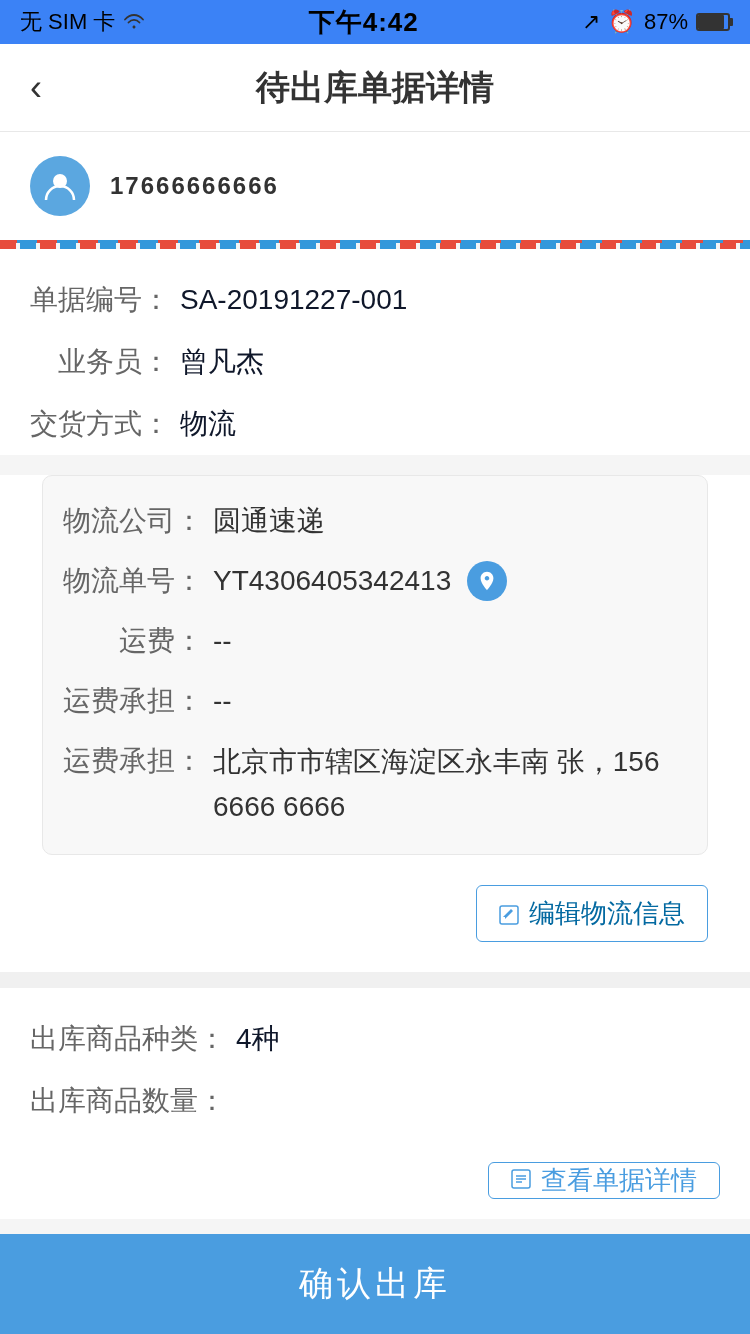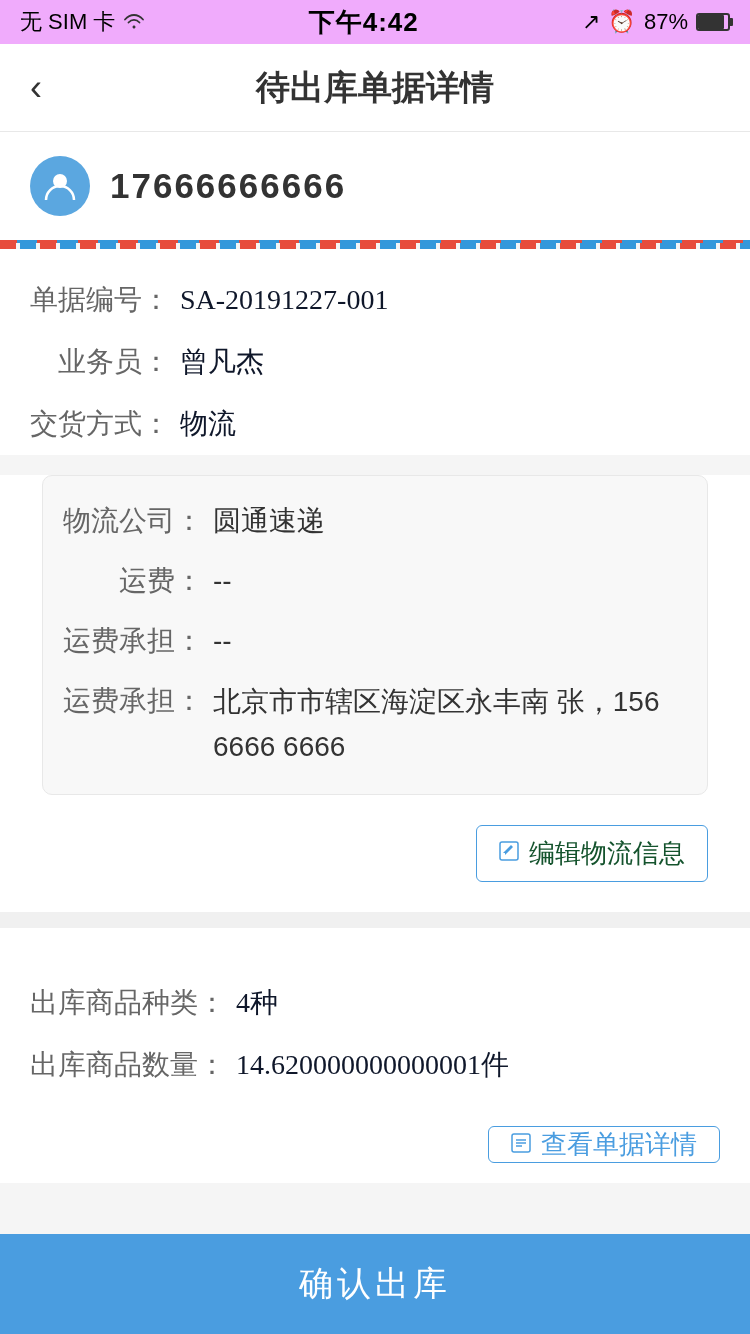--- a/index.html
+++ b/index.html
@@ -8,21 +8,21 @@
       width: 750px;
       min-height: 1334px;
       font-family: -apple-system, "PingFang SC", "Helvetica Neue", Arial, sans-serif;
       background: #f5f5f5;
       position: relative;
     }
 
     
     .status-bar {
       height: 44px;
-      background: #f0abfc;
+      background: #3b82f6;
       display: flex;
       align-items: center;
       justify-content: space-between;
       padding: 0 20px;
       font-size: 24px;
       font-weight: 500;
     }
     .status-left { display: flex; align-items: center; gap: 8px; font-size: 22px; }
     .status-center { font-size: 26px; font-weight: 600; letter-spacing: 1px; }
     .status-right { display: flex; align-items: center; gap: 8px; font-size: 22px; }
@@ -72,40 +72,39 @@
       height: 60px;
       border-radius: 50%;
       background: #5ba7e0;
       display: flex;
       align-items: center;
       justify-content: center;
       color: #fff;
       font-size: 32px;
     }
     .user-phone {
-      font-size: 35px;
+      font-size: 24px;
       font-weight: 600;
       color: #333;
       letter-spacing: 2px;
     }
 
     
     .dashed-line {
       height: 6px;
       background: repeating-linear-gradient(90deg, #e74c3c 0px, #e74c3c 16px, transparent 16px, transparent 20px, #3498db 20px, #3498db 36px, transparent 36px, transparent 40px);
       margin: 0;
     }
     .info-row {
       display: flex;
-      align-items: flex-end;
+      align-items: center;
       margin-bottom: 20px;
       font-size: 28px;
       color: #333;
       line-height: 1.5;
-      font-family: Liberation Serif, serif;
     }
     .info-row:last-child { margin-bottom: 0; }
     .info-label {
       color: #666;
       min-width: 140px;
       text-align: right;
       flex-shrink: 0;
     }
     .info-value {
       color: #0f172a;
@@ -171,23 +170,23 @@
       align-items: center;
       justify-content: flex-end;
       padding: 10px 30px 20px;
       background: #fff;
     }
     .edit-btn-inner {
       border: 1.5px solid #4a9de0;
       border-radius: 6px;
       padding: 10px 22px;
       display: flex;
-      align-items: center;
+      align-items: flex-end;
       gap: 10px;
-      color: #14532d;
+      color: #0369a1;
       font-size: 26px;
       cursor: pointer;
     }
 
     
     .section-divider {
       height: 16px;
       background: #f0f0f0;
     }
 
@@ -311,20 +310,31 @@
     </div>
   </div>
 
   <div style="background:#fff; padding: 0 12px 10px;">
     <div class="logistics-card">
       <div class="logistics-row">
         <span class="logistics-label">物流公司：</span>
         <span class="logistics-value">圆通速递</span>
       </div>
       <div class="logistics-row">
+        <span class="logistics-label">物流单号：</span>
+        <div class="tracking-row">
+          <span class="logistics-value">YT4306405342413</span>
+          <div class="location-icon">
+            <svg viewBox="0 0 24 24" fill="white">
+                <path d="M12 2C8.13 2 5 5.13 5 9c0 5.25 7 13 7 13s7-7.75 7-13c0-3.87-3.13-7-7-7zm0 9.5c-1.38 0-2.5-1.12-2.5-2.5s1.12-2.5 2.5-2.5 2.5 1.12 2.5 2.5-1.12 2.5-2.5 2.5z"></path>
+              </svg>
+          </div>
+        </div>
+      </div>
+      <div class="logistics-row">
         <span class="logistics-label">运费：</span>
         <span class="logistics-value">--</span>
       </div>
       <div class="logistics-row">
         <span class="logistics-label">运费承担：</span>
         <span class="logistics-value">--</span>
       </div>
       <div class="logistics-row" style="align-items:flex-start;">
         <span class="logistics-label">运费承担：</span>
         <span class="logistics-value address">北京市市辖区海淀区永丰南  张，156 6666 6666</span>
@@ -341,26 +351,25 @@
         </span>
         <span>编辑物流信息</span>
       </div>
     </div>
   </div>
 
   <div class="section-divider"></div>
 
   <div class="product-section">
     <div class="info-row">
-      <span class="info-label" style="min-width:185px;margin-top:24px;">出库商品种类：</span>
+      <span class="info-label" style="min-width:185px;">出库商品种类：</span>
       <span class="info-value">4种</span>
     </div>
     <div class="info-row">
       <span class="info-label" style="min-width:185px;">出库商品数量：</span>
-      <span class="info-value">14.620000000000001件</span>
     </div>
   </div>
 
   <div class="view-details-row" style="background:#fff;">
     <div class="view-details-btn">
       <span>
         <svg width="20" height="20" viewBox="0 0 20 20" fill="none">
           <rect x="1" y="1" width="18" height="18" rx="2" stroke="#4a9de0" stroke-width="1.5"></rect>
           <line x1="5" y1="7" x2="15" y2="7" stroke="#4a9de0" stroke-width="1.5"></line>
           <line x1="5" y1="10" x2="15" y2="10" stroke="#4a9de0" stroke-width="1.5"></line>

